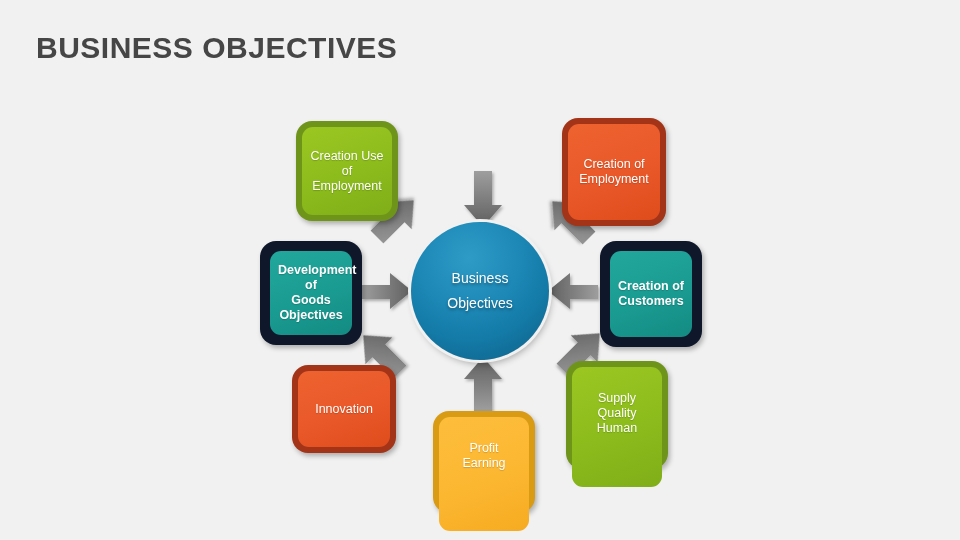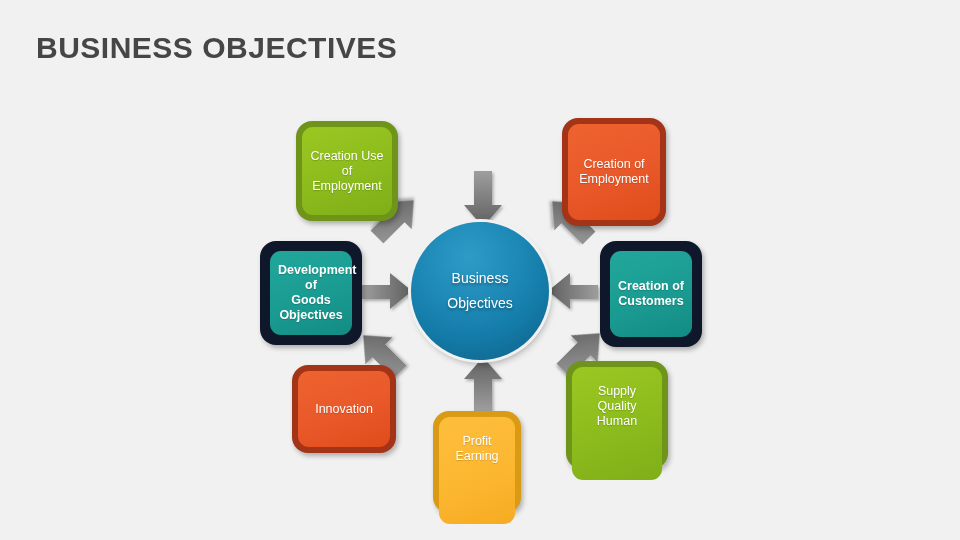--- a/index.html
+++ b/index.html
@@ -82,21 +82,21 @@
     width: 100%;
     height: 100%;
     border-radius: 11px;
     display: flex;
     align-items: center;
     justify-content: center;
   }
 
   
   .bias-bottom .face { align-items: flex-end; padding-bottom: 10px; }
-  .bias-top    .face { align-items: flex-start; padding-top: 17px; }
+  .bias-top    .face { align-items: flex-start; padding-top: 24px; }
   .bias-mid    .face { align-items: center; }
 
   
   #center-circle {
     position: absolute;
     left: 411px;
     top: 209px;
     width: 138px;
     height: 138px;
     border-radius: 50%;
@@ -226,21 +226,21 @@
 
     <div class="node green bias-top" style="left:566px; top:348px; width:102px; height:108px;">
       <div class="face">
         <span class="label">
           <span>Supply Quality</span><br>
           <span>Human</span>
         </span>
       </div>
     </div>
 
-    <div class="node amber bias-top" style="left:433px; top:398px; width:88px; height:102px;">
+    <div class="node amber bias-top" style="left:433px; top:398px; width:102px; height:102px;">
       <div class="face">
         <span class="label">Profit Earning</span>
       </div>
     </div>
 
     <div class="node red bias-mid" style="left:292px; top:352px; width:104px; height:88px;">
       <div class="face">
         <span class="label">Innovation</span>
       </div>
     </div>

